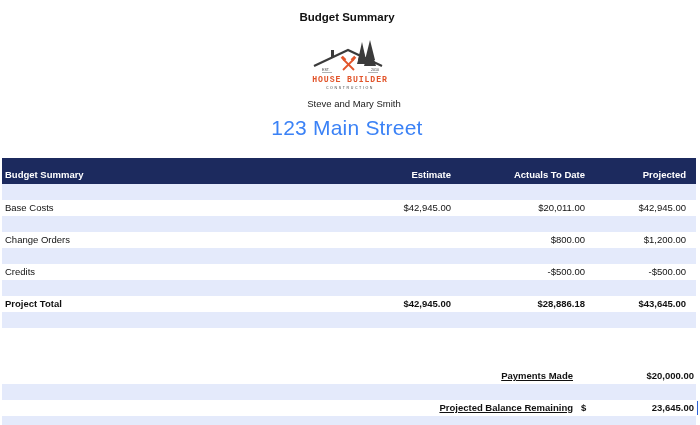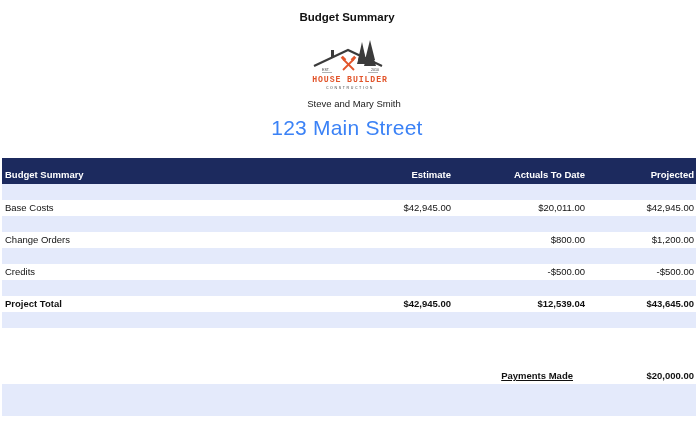--- a/index.html
+++ b/index.html
@@ -32,21 +32,21 @@
 
     .sheet { position: absolute; left: 2px; top: 158px; width: 694px; }
     .row { position: relative; height: 16px; font-size: 9.5px; line-height: 16px; }
     .row.header { height: 26px; line-height: 34px; background: #1c2a5e; color: #fff; font-weight: bold; }
     .row.band { background: #e4eafb; }
     .row.bold { font-weight: bold; }
     .cell { position: absolute; top: 0; white-space: nowrap; }
     .c-label { left: 3px; }
     .c-est { right: 245px; text-align: center; margin-left: 17px; }
     .c-act { right: 111px; text-align: right; }
-    .c-proj { right: 2px; text-align: right; }
+    .c-proj { right: 10px; text-align: right; }
     .gap { height: 48px; }
     .c-sumlabel { right: 123px; text-align: right; font-weight: bold; text-decoration: underline; }
     .c-dollar { left: 579px; font-weight: bold; }
     .c-sumval { right: 2px; text-align: right; font-weight: bold; }
     .selection-edge {
       position: absolute; right: -4px; top: 1px; width: 3px; height: 14px;
       border-left: 1.5px solid #2f62d6;
     }
   </style>
 </head>
@@ -114,29 +114,35 @@
       <span class="cell c-label">Credits</span>
       <span class="cell c-est"></span>
       <span class="cell c-act">-$500.00</span>
       <span class="cell c-proj">-$500.00</span>
     </div>
     <div class="row band"></div>
 
     <div class="row bold">
       <span class="cell c-label">Project Total</span>
       <span class="cell c-est">$42,945.00</span>
-      <span class="cell c-act">$12,539.04</span>
+      <span class="cell c-act">$28,886.18</span>
       <span class="cell c-proj">$43,645.00</span>
     </div>
     <div class="row band"></div>
 
     <div class="gap"></div>
 
     <div class="row" style="margin-top:-8px;">
       <span class="cell c-sumlabel">Payments Made</span>
       <span class="cell c-sumval">$20,000.00</span>
     </div>
     <div class="row band"></div>
 
+    <div class="row">
+      <span class="cell c-sumlabel">Projected Balance Remaining</span>
+      <span class="cell c-dollar">$</span>
+      <span class="cell c-sumval">23,645.00</span>
+      <span class="selection-edge"></span>
+    </div>
     <div class="row band"></div>
   </div>
 
 </div>
 
 </body></html>

